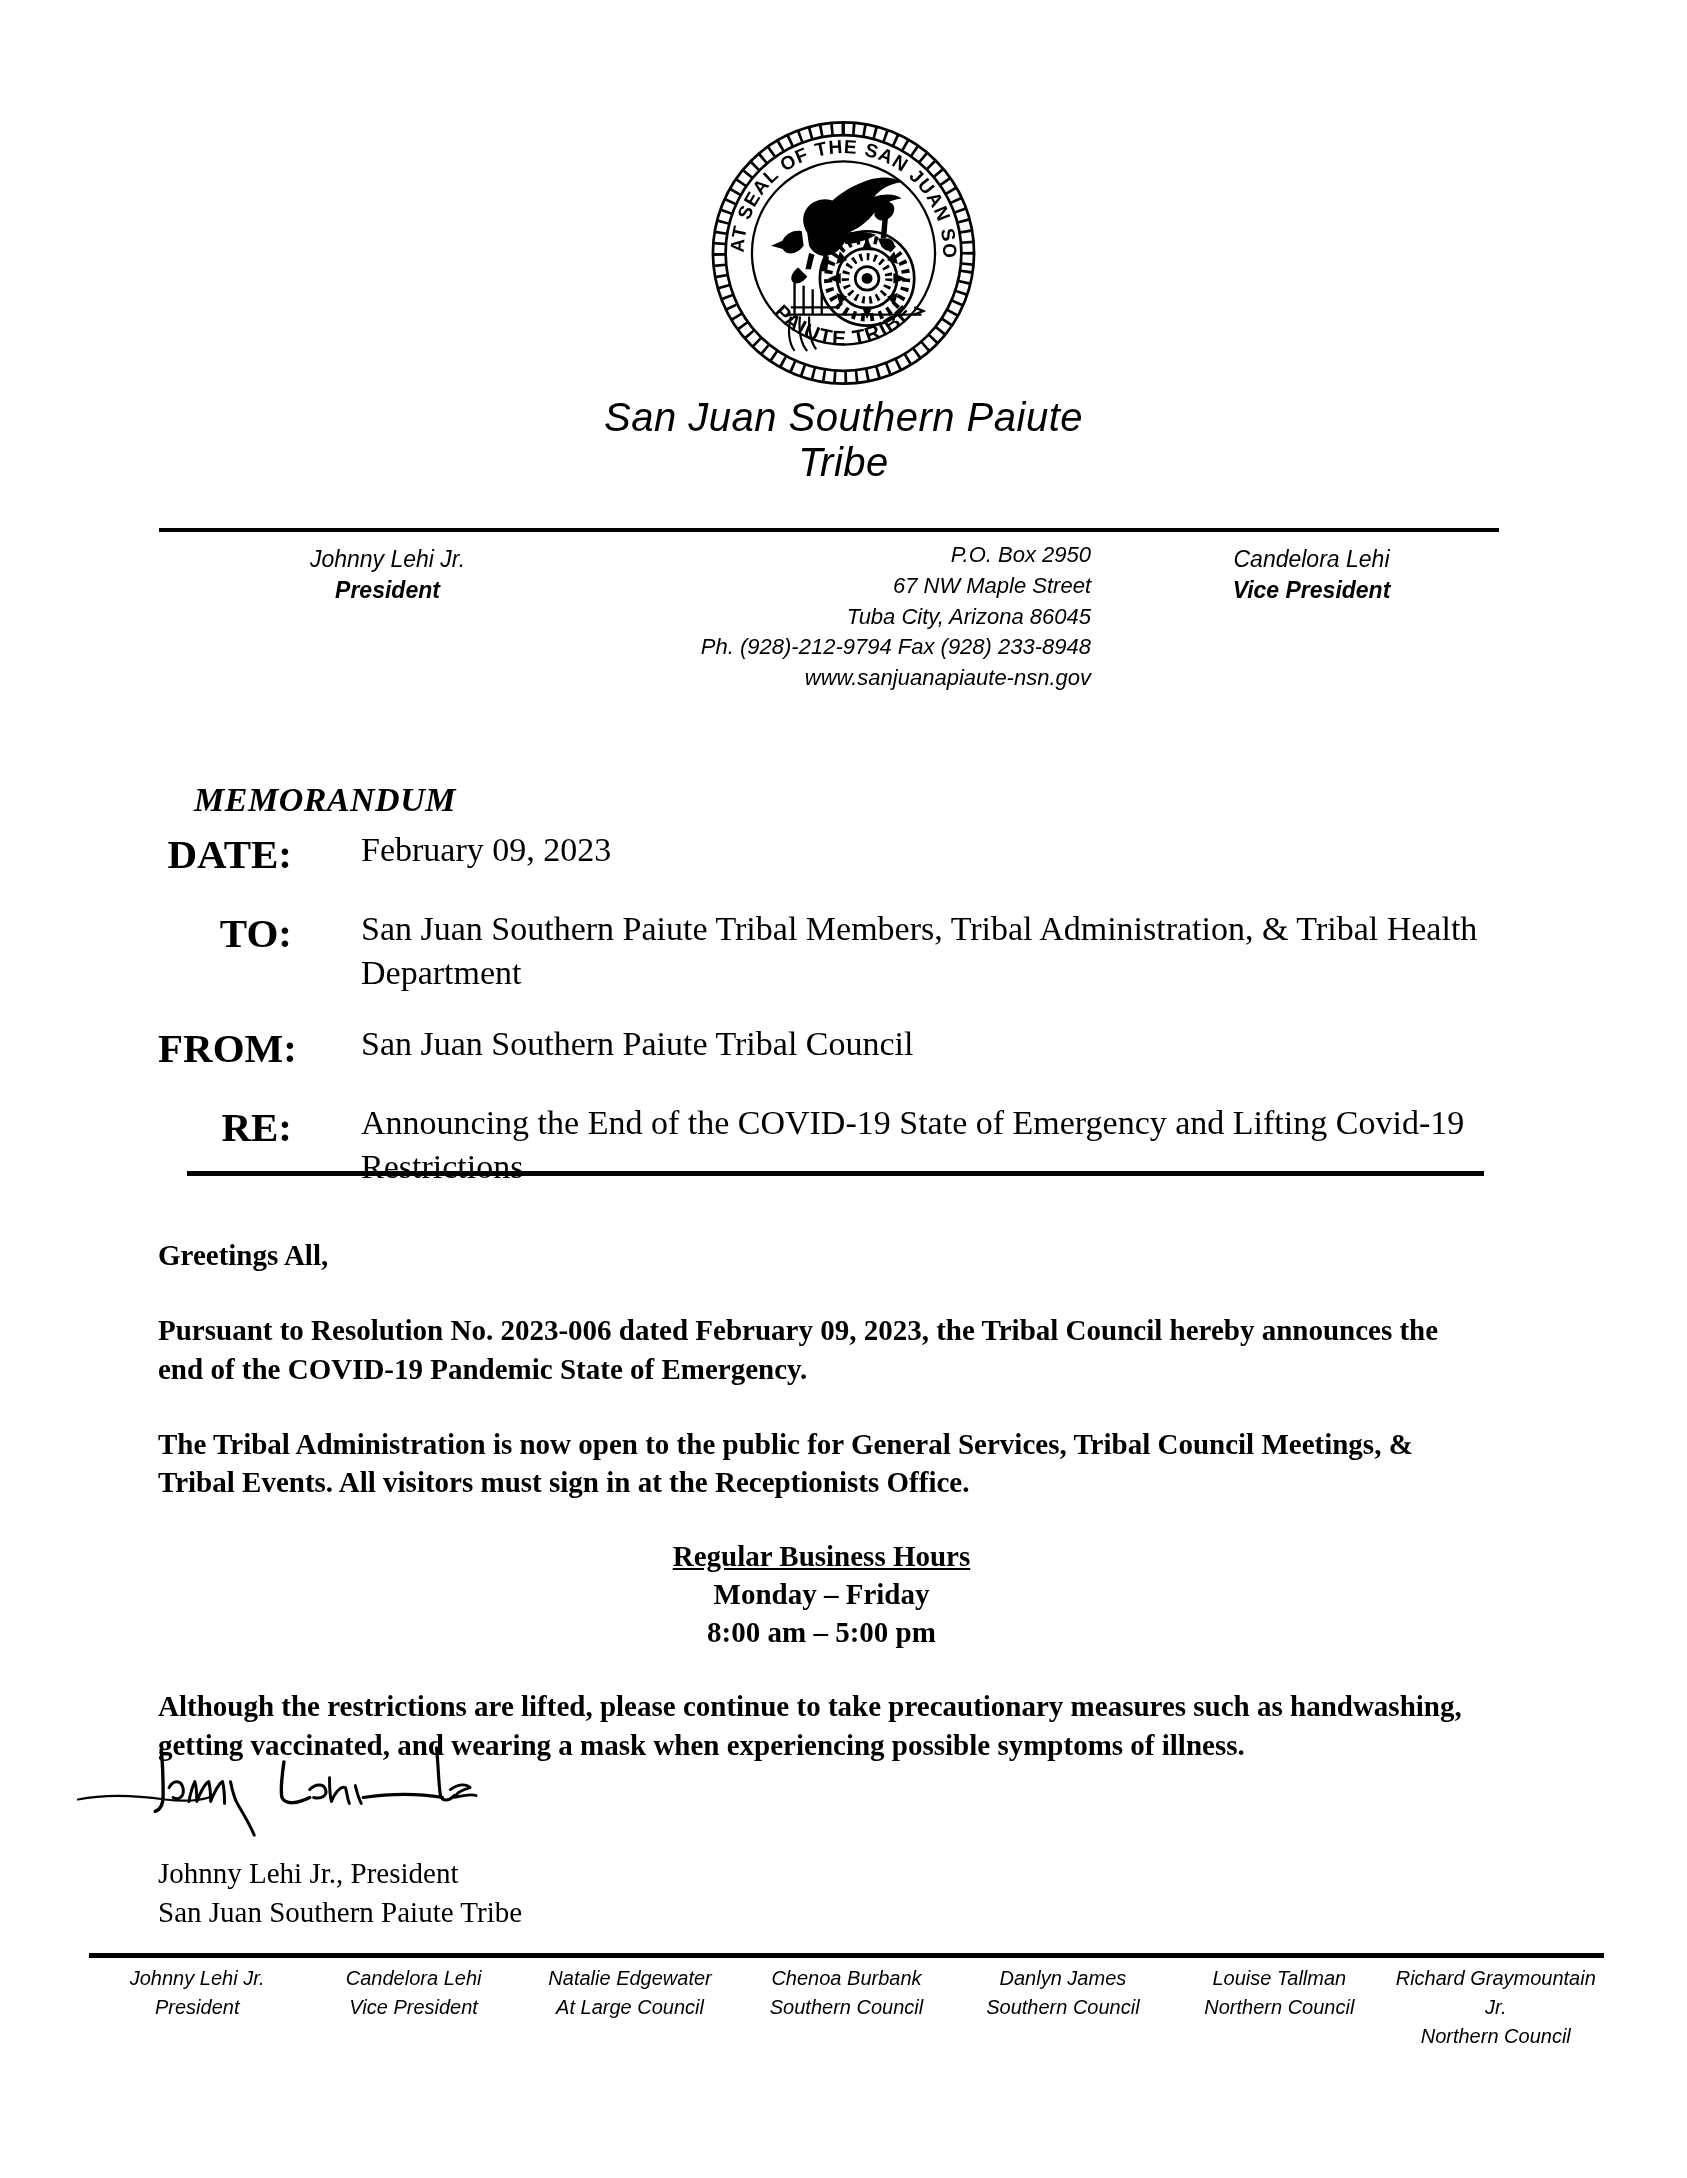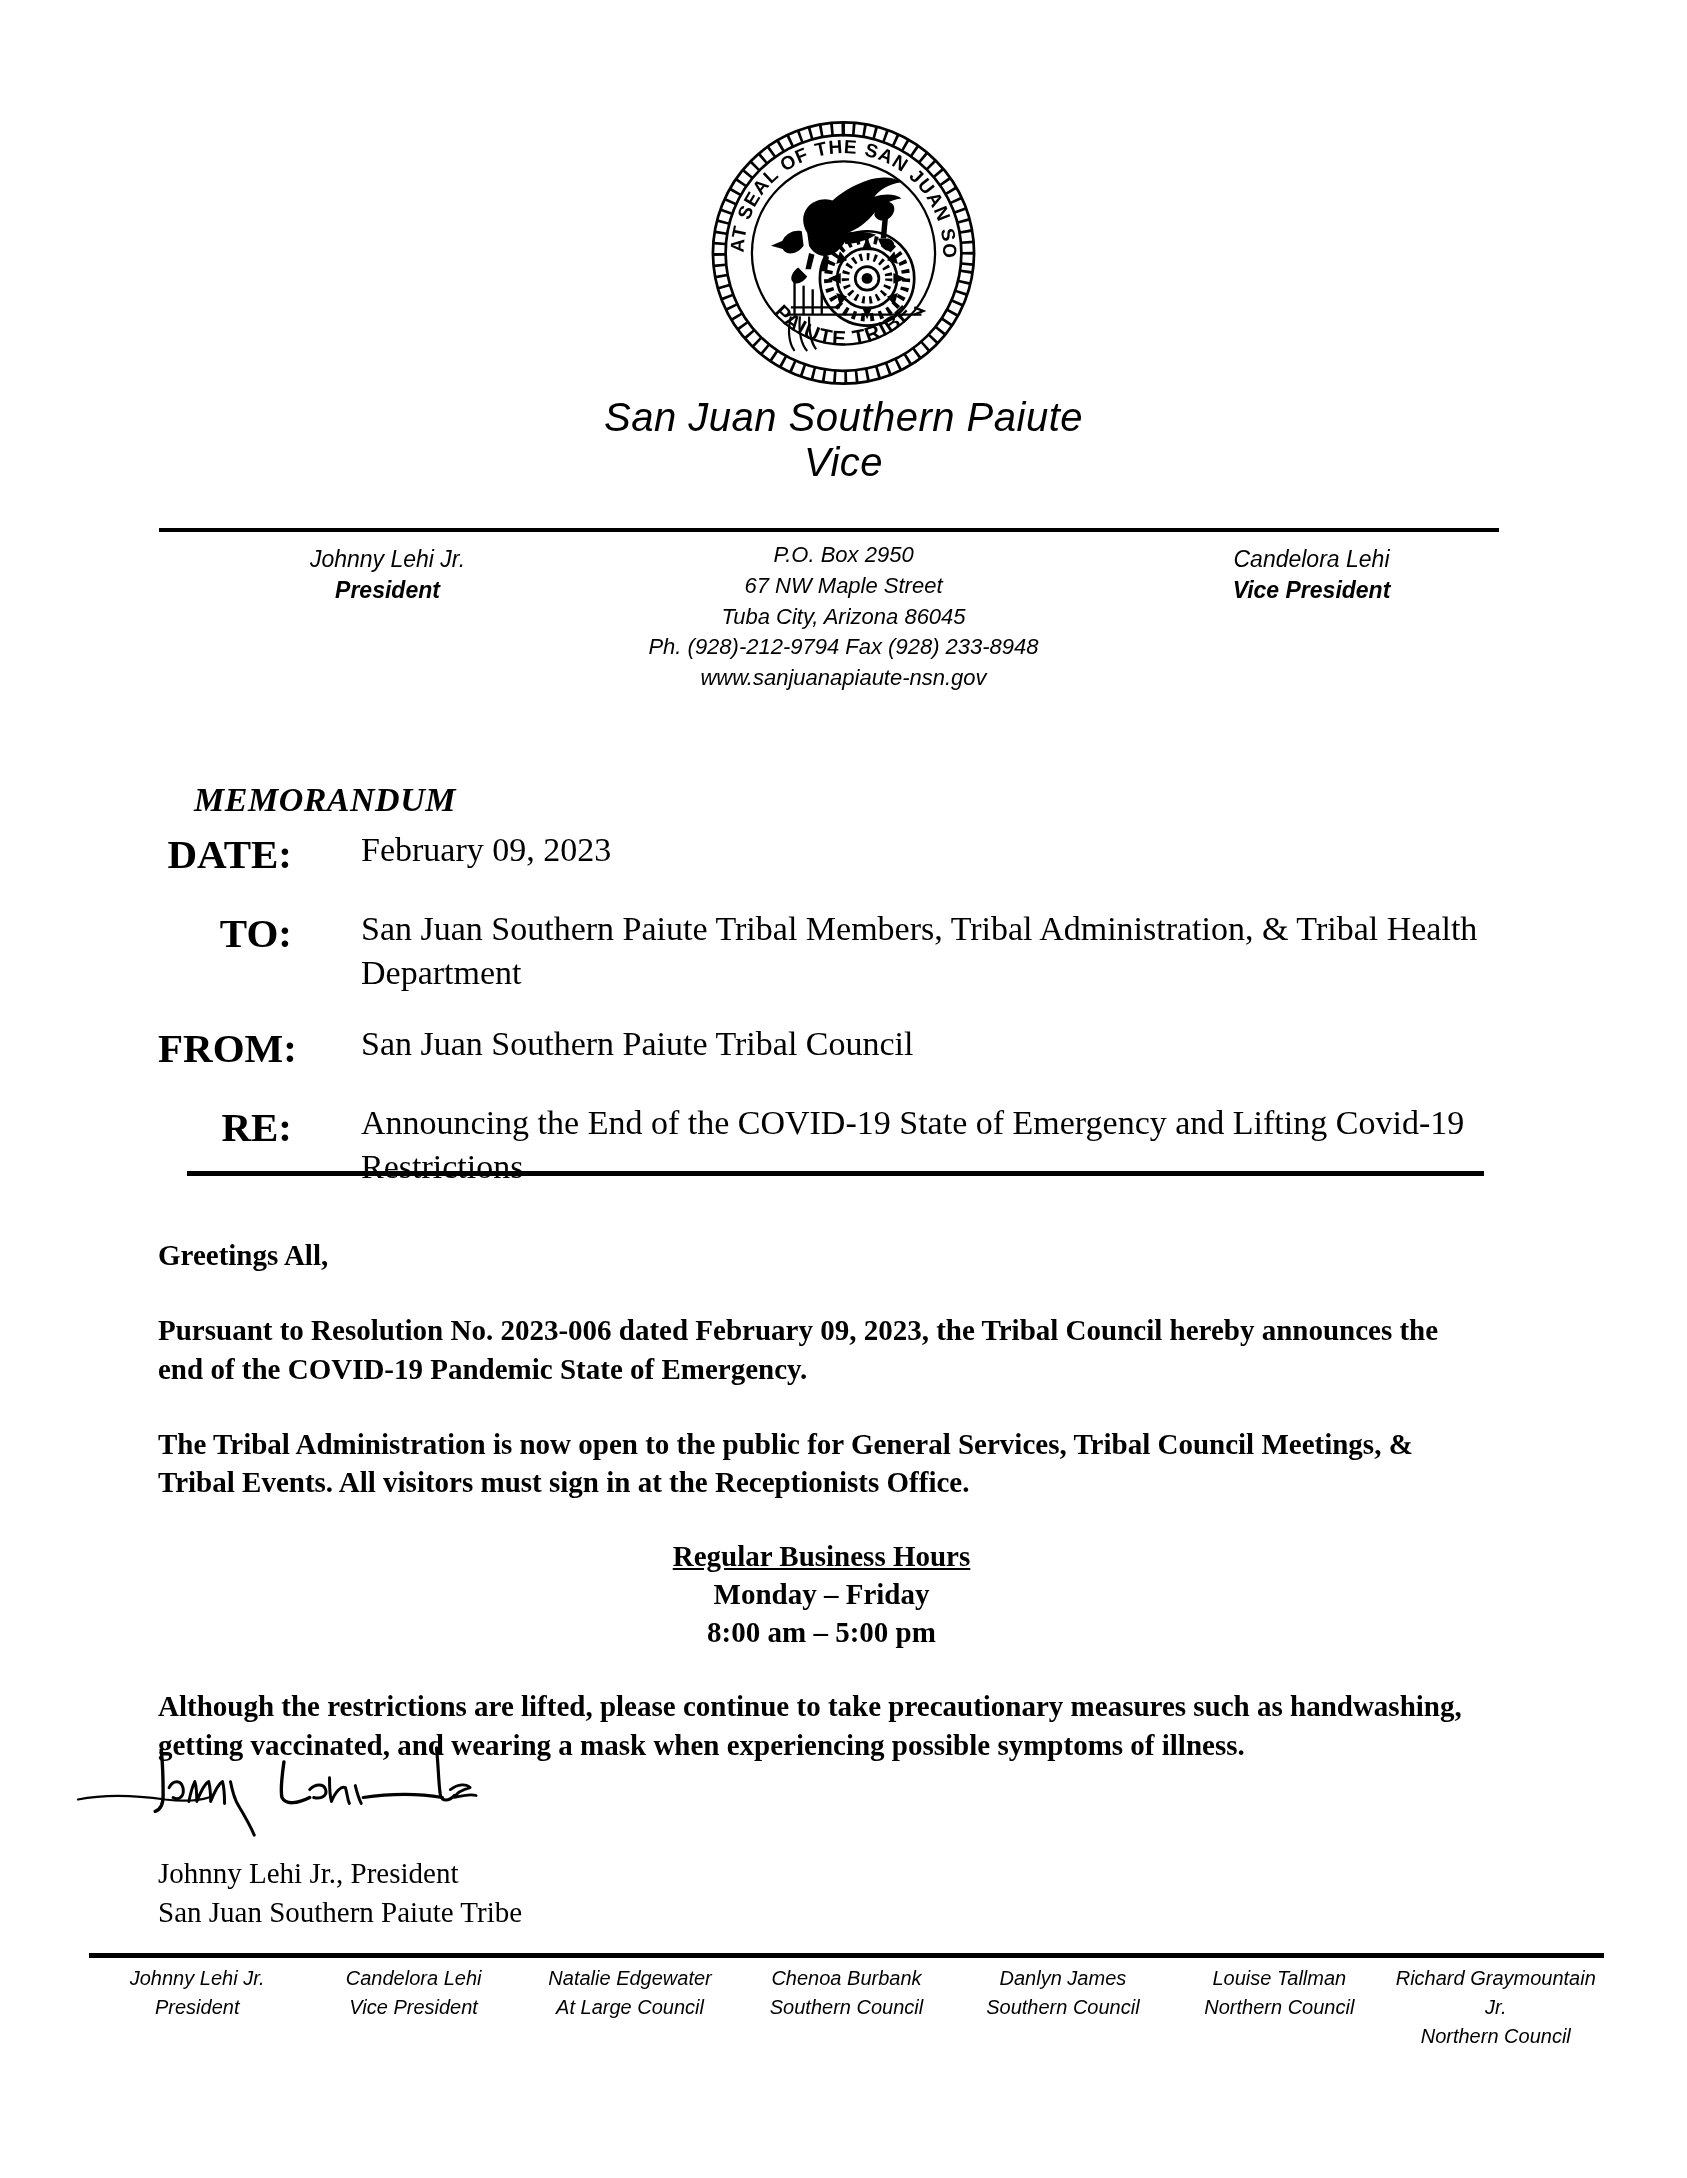--- a/index.html
+++ b/index.html
@@ -77,21 +77,21 @@
 
   .address {
     position: absolute;
     left: 596px;
     top: 0px;
     width: 495px;
     text-align: center;
     font-size: 22px;
     line-height: 1.40;
   }
-  .address span { display: block; }
+  .address span { display: block; text-align: right; }
 
   
   .memo-title {
     position: absolute;
     left: 194px;
     top: 781px;
     font-size: 34px;
     font-weight: bold;
     font-style: italic;
     letter-spacing: 0.5px;
@@ -298,21 +298,21 @@
         <g stroke="#000" stroke-width="2.4" fill="none">
           <path d="M92,220 C88,236 90,250 96,258"></path>
           <path d="M102,220 C100,238 104,252 110,258"></path>
           <path d="M112,220 C112,240 116,252 120,256"></path>
         </g>
       </svg>
     </div>
 
     <div class="org-title script">
       <span class="l1">San Juan Southern Paiute</span>
-      <span class="l2">Vice</span>
+      <span class="l2">Tribe</span>
     </div>
   </div>
 
   <div class="rule-top"></div>
 
   <div class="contact-row">
 
     <div class="officer script officer-left">
       <span class="name">Johnny Lehi Jr.</span>
       <span class="role">President</span>

